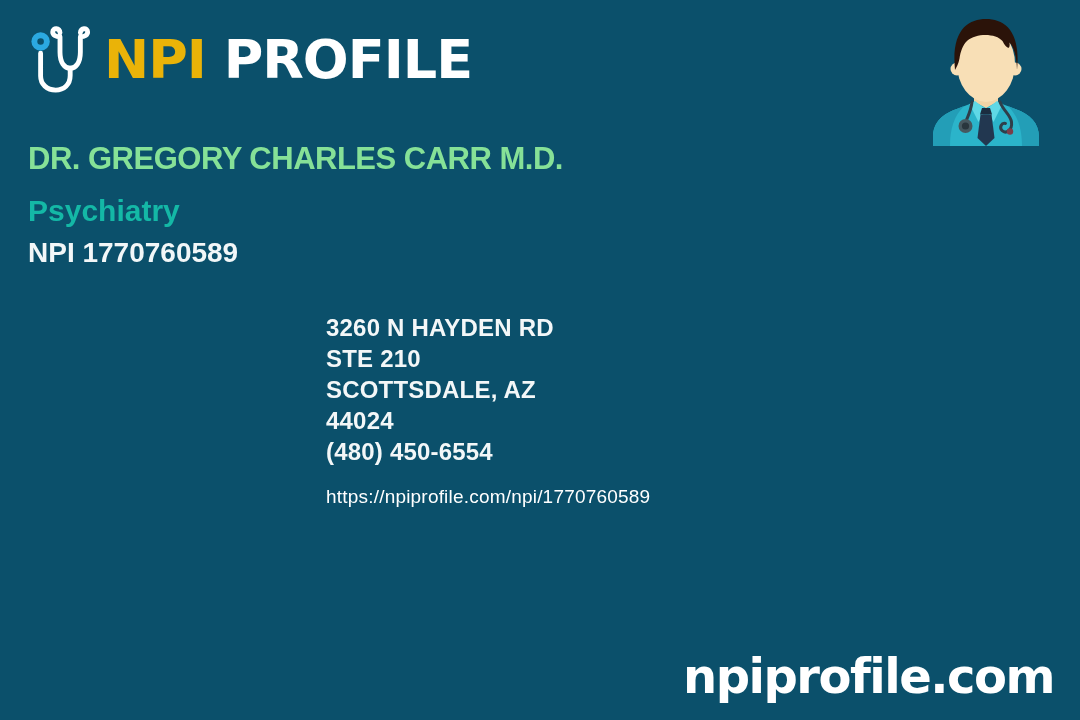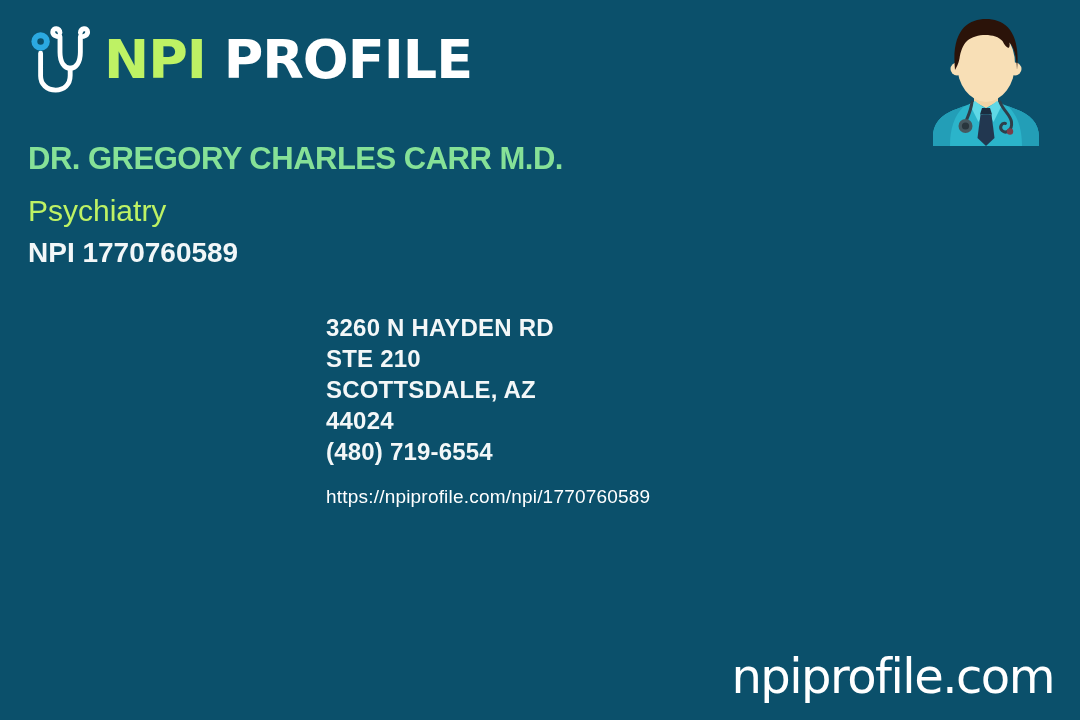--- a/index.html
+++ b/index.html
@@ -23,21 +23,21 @@
   }
   .logo-icon { width: 64px; height: 76px; display: block; }
   .logo-text {
     font-family: "DejaVu Sans", sans-serif;
     font-weight: bold;
     font-size: 54px;
     letter-spacing: -1px;
     white-space: nowrap;
     line-height: 76px;
   }
-  .logo-text .brand-blue { color: #bef264; margin-top: 32px; }
+  .logo-text .brand-blue { color: #eab308; margin-top: 32px; }
   .logo-text .brand-white { color: #FFFFFF; }
 
   
   .avatar {
     position: absolute;
     right: 38px;
     top: 12px;
     width: 112px;
     height: 134px;
   }
@@ -53,23 +53,23 @@
   .provider-name {
     margin: 0;
     color: #86E197;
     font-size: 31px;
     font-weight: bold;
     letter-spacing: -0.5px;
     white-space: nowrap;
   }
   .provider-specialty {
     margin-top: 22px;
-    color: #bef264;
+    color: #14b8a6;
     font-size: 30px;
-    font-weight: normal;
+    font-weight: bold;
   }
   .provider-npi {
     margin-top: 13px;
     color: #F2F7F8;
     font-size: 28px;
     font-weight: bold;
   }
 
   
   .address-block {
@@ -91,21 +91,21 @@
     color: #FFFFFF;
     letter-spacing: 0.2px;
   }
 
   
   .footer-site {
     position: absolute;
     right: 26px;
     bottom: 16px;
     font-family: "DejaVu Sans", sans-serif;
-    font-weight: normal;
+    font-weight: bold;
     font-size: 48px;
     letter-spacing: -1.5px;
     color: #FFFFFF;
   }
 </style>
 </head>
 <body>
 
 <div class="card">
 
@@ -165,19 +165,19 @@
     <h1 class="provider-name">DR. GREGORY CHARLES CARR M.D.</h1>
     <div class="provider-specialty">Psychiatry</div>
     <div class="provider-npi">NPI 1770760589</div>
   </div>
 
   <div class="address-block">
     <div class="address-line">3260 N HAYDEN RD</div>
     <div class="address-line">STE 210</div>
     <div class="address-line">SCOTTSDALE, AZ</div>
     <div class="address-line">44024</div>
-    <div class="address-line">(480) 719-6554</div>
+    <div class="address-line">(480) 450-6554</div>
     <div class="profile-url">https://npiprofile.com/npi/1770760589</div>
   </div>
 
   <div class="footer-site">npiprofile.com</div>
 
 </div>
 
 </body></html>

